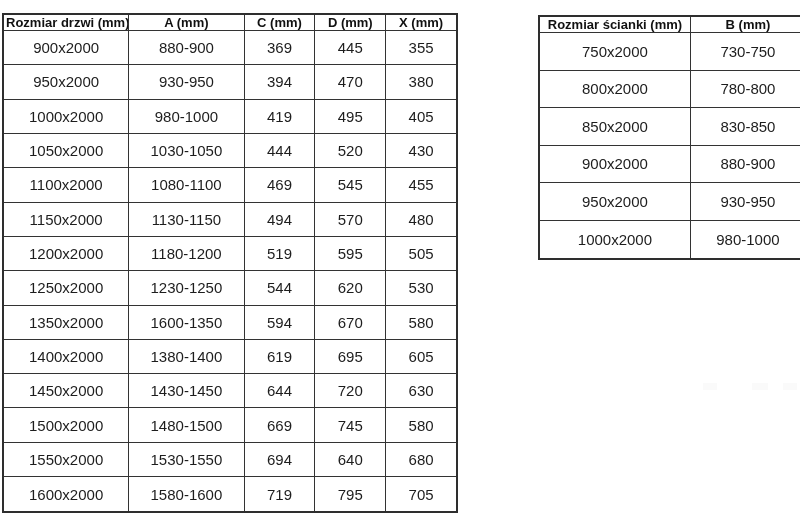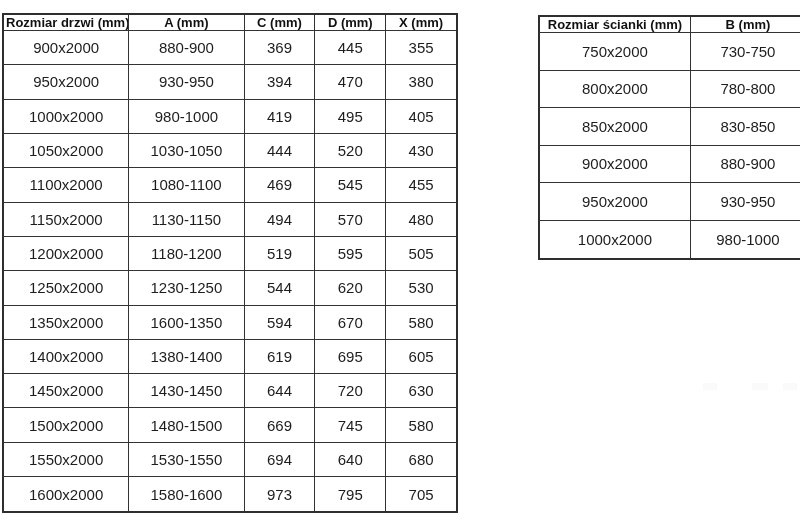--- a/index.html
+++ b/index.html
@@ -168,21 +168,21 @@
       <tr>
         <td>1550x2000</td>
         <td>1530-1550</td>
         <td>694</td>
         <td>640</td>
         <td>680</td>
       </tr>
       <tr>
         <td>1600x2000</td>
         <td>1580-1600</td>
-        <td>973</td>
+        <td>719</td>
         <td>795</td>
         <td>705</td>
       </tr>
     </tbody>
   </table>
 
 <table id="walls-table">
   <colgroup>
     <col style="width:56.7%">
     <col style="width:43.3%">

